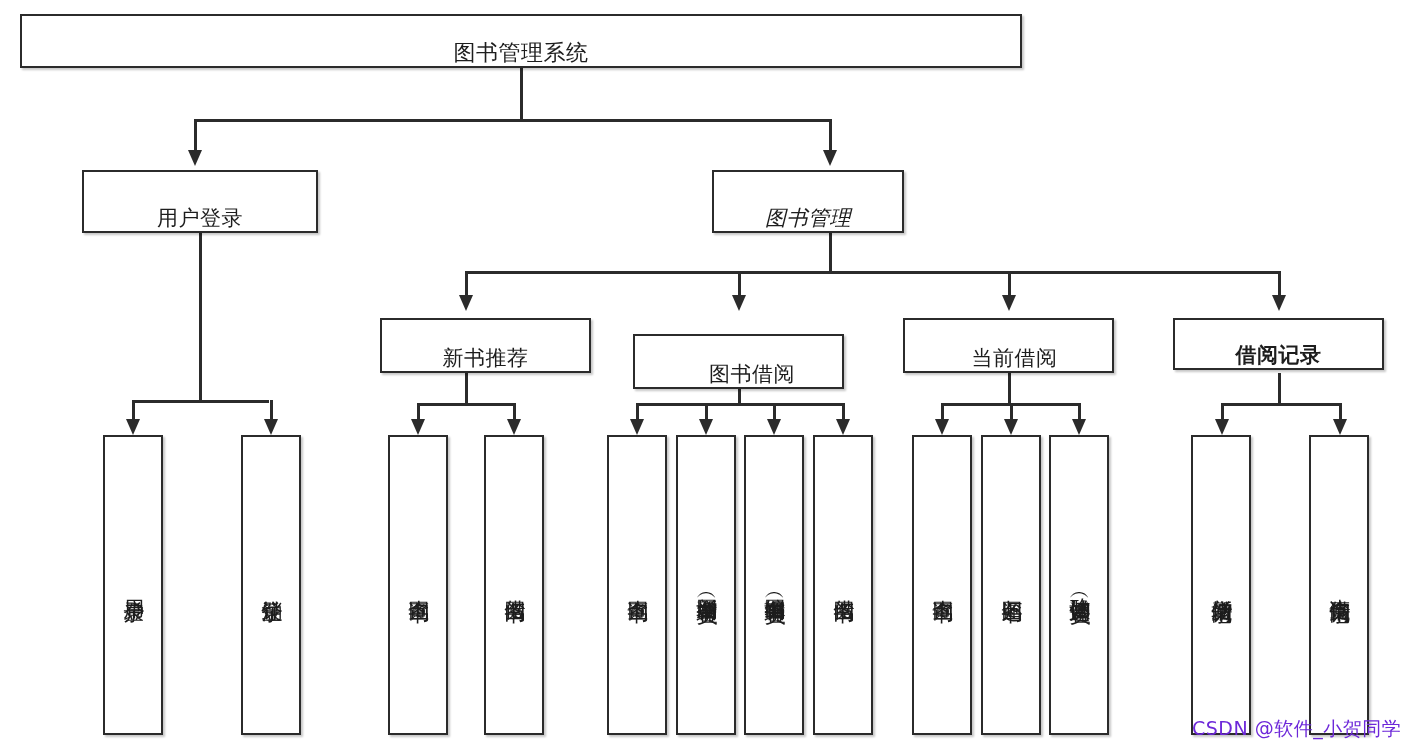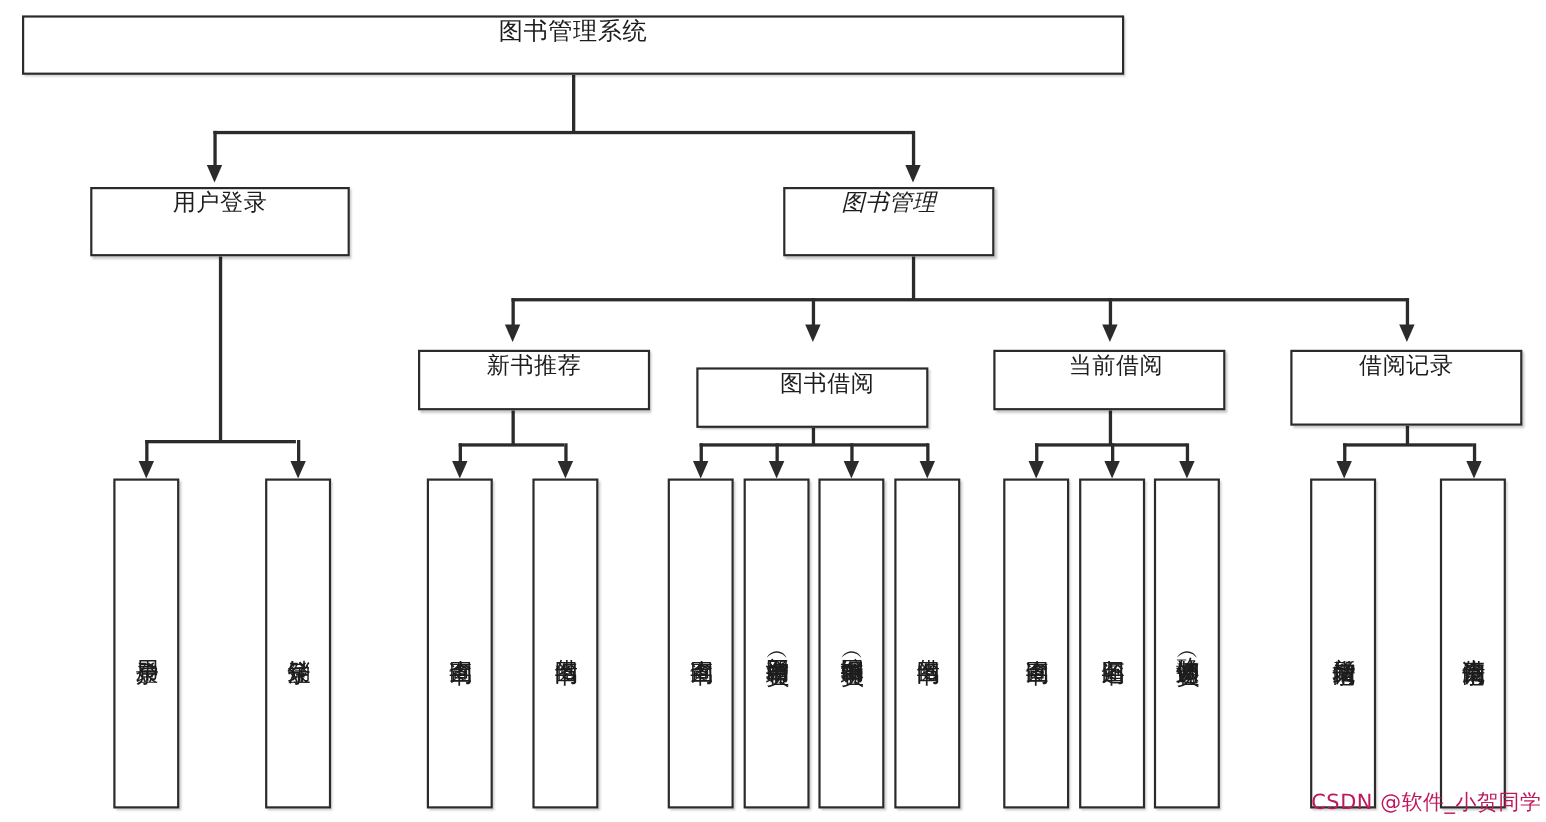--- a/index.html
+++ b/index.html
@@ -19,21 +19,21 @@
     overflow: hidden;
   }
   
   .node {
     position: absolute;
     box-sizing: border-box;
     background: #ffffff;
     border: 2.5px solid #2b2b2b;
     box-shadow: 2px 2px 2px rgba(0,0,0,0.22);
     display: flex;
-    align-items: flex-start;
+    align-items: flex-end;
     justify-content: center;
     color: #1a1a1a;
     z-index: 3;
   }
   .node .label {
     font-size: 21px;
     line-height: 1.18;
     letter-spacing: 0.5px;
     white-space: nowrap;
     color: #1d1d1d;
@@ -74,21 +74,21 @@
     border-left: 7px solid transparent;
     border-right: 7px solid transparent;
     border-top: 16px solid #2b2b2b;
     z-index: 2;
   }
 
   
   #watermark {
     position: absolute;
     font-size: 19px;
-    color: #be185d;
+    color: #6d28d9;
     white-space: nowrap;
     z-index: 5;
     letter-spacing: 0.5px;
   }
 </style>
 </head>
 <body>
 
 <div id="canvas">
 
@@ -137,21 +137,21 @@
 
   <div class="node lvl3" style="left:360px; top:318px; width:211px; height:55px;margin-left:20px;">
     <span class="label">新书推荐</span>
   </div>
   <div class="node lvl3" style="left:633px; top:334px; width:211px; height:55px;padding-left:27px;">
     <span class="label">图书借阅</span>
   </div>
   <div class="node lvl3" style="left:903px; top:318px; width:211px; height:55px;padding-left:12px;">
     <span class="label">当前借阅</span>
   </div>
-  <div class="node lvl3" style="left:1173px; top:318px; width:211px; height:69px;">
+  <div class="node lvl3" style="left:1173px; top:318px; width:211px; height:52px;font-weight:bold;">
     <span class="label">借阅记录</span>
   </div>
 
   <div class="ln v" style="left:465px; top:373px; height:31px;"></div>
   <div class="ln h" style="left:417px; top:403px; width:96px;"></div>
   <div class="ln v" style="left:417px; top:403px; height:18px;"></div>
   <div class="arrow" style="left:411px; top:419px;"></div>
   <div class="ln v" style="left:513px; top:403px; height:18px;"></div>
   <div class="arrow" style="left:507px; top:419px;"></div>
 

